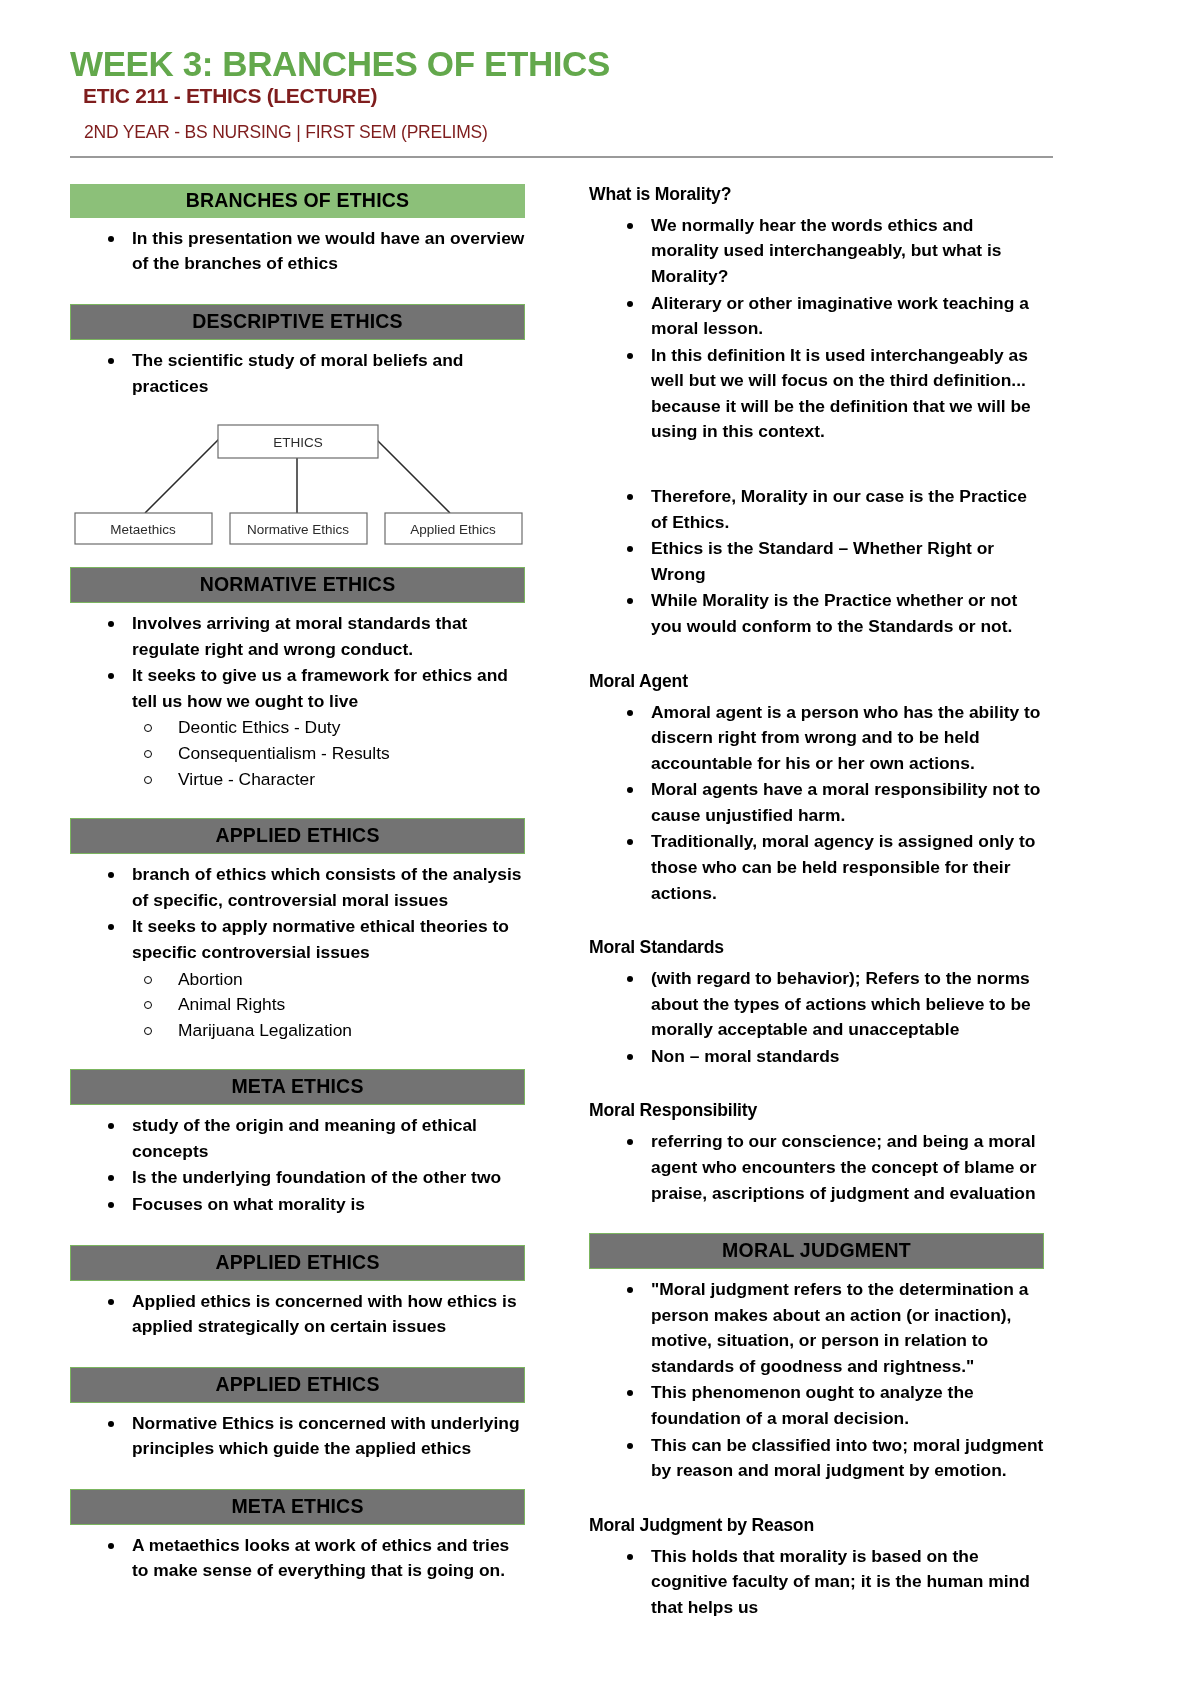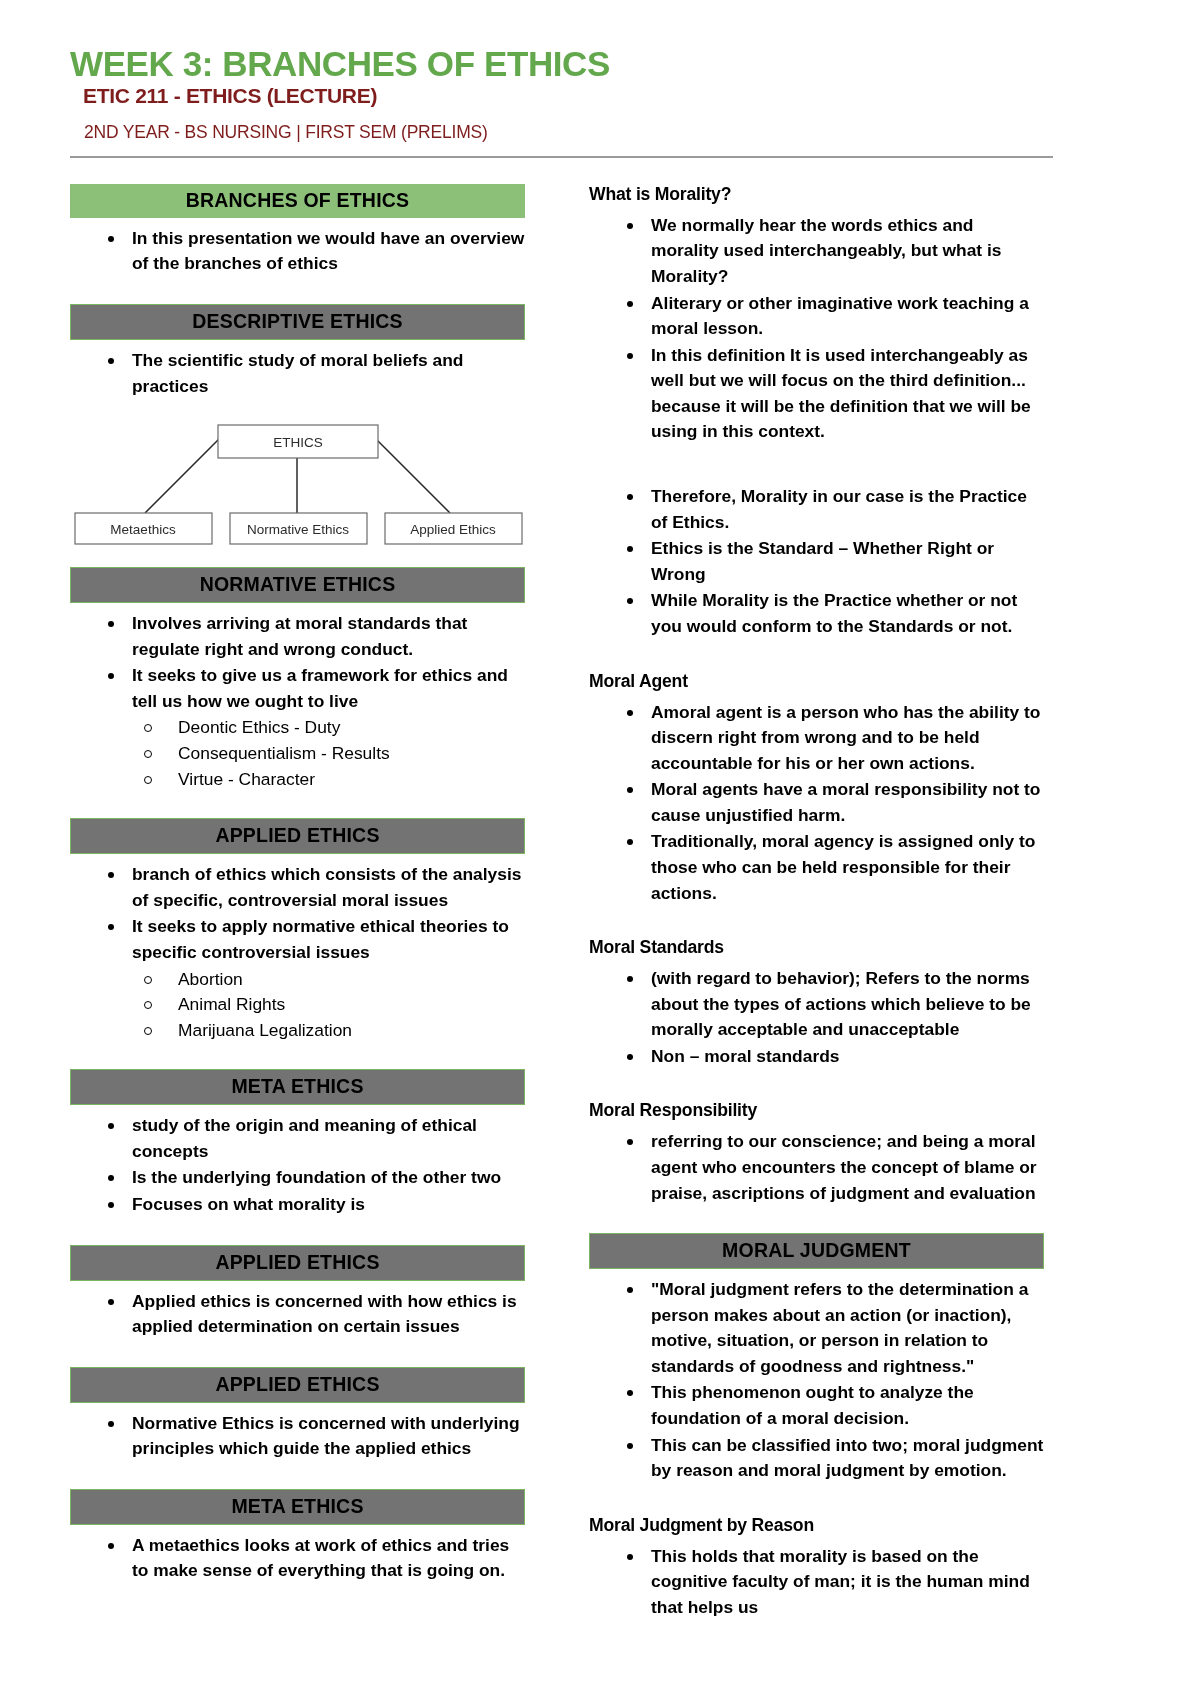--- a/index.html
+++ b/index.html
@@ -239,21 +239,21 @@
       <div class="banner outline">META ETHICS</div>
       <ul class="bullets">
         <li>study of the origin and meaning of ethical concepts</li>
         <li>Is the underlying foundation of the other two</li>
         <li>Focuses on what morality is</li>
       </ul>
       <div class="gap-md"></div>
 
       <div class="banner outline">APPLIED ETHICS</div>
       <ul class="bullets">
-        <li>Applied ethics is concerned with how ethics is applied determination on certain issues</li>
+        <li>Applied ethics is concerned with how ethics is applied strategically on certain issues</li>
       </ul>
       <div class="gap-md"></div>
 
       <div class="banner outline">APPLIED ETHICS</div>
       <ul class="bullets">
         <li>Normative Ethics is concerned with underlying principles which guide the applied ethics</li>
       </ul>
       <div class="gap-md"></div>
 
       <div class="banner outline">META ETHICS</div>

